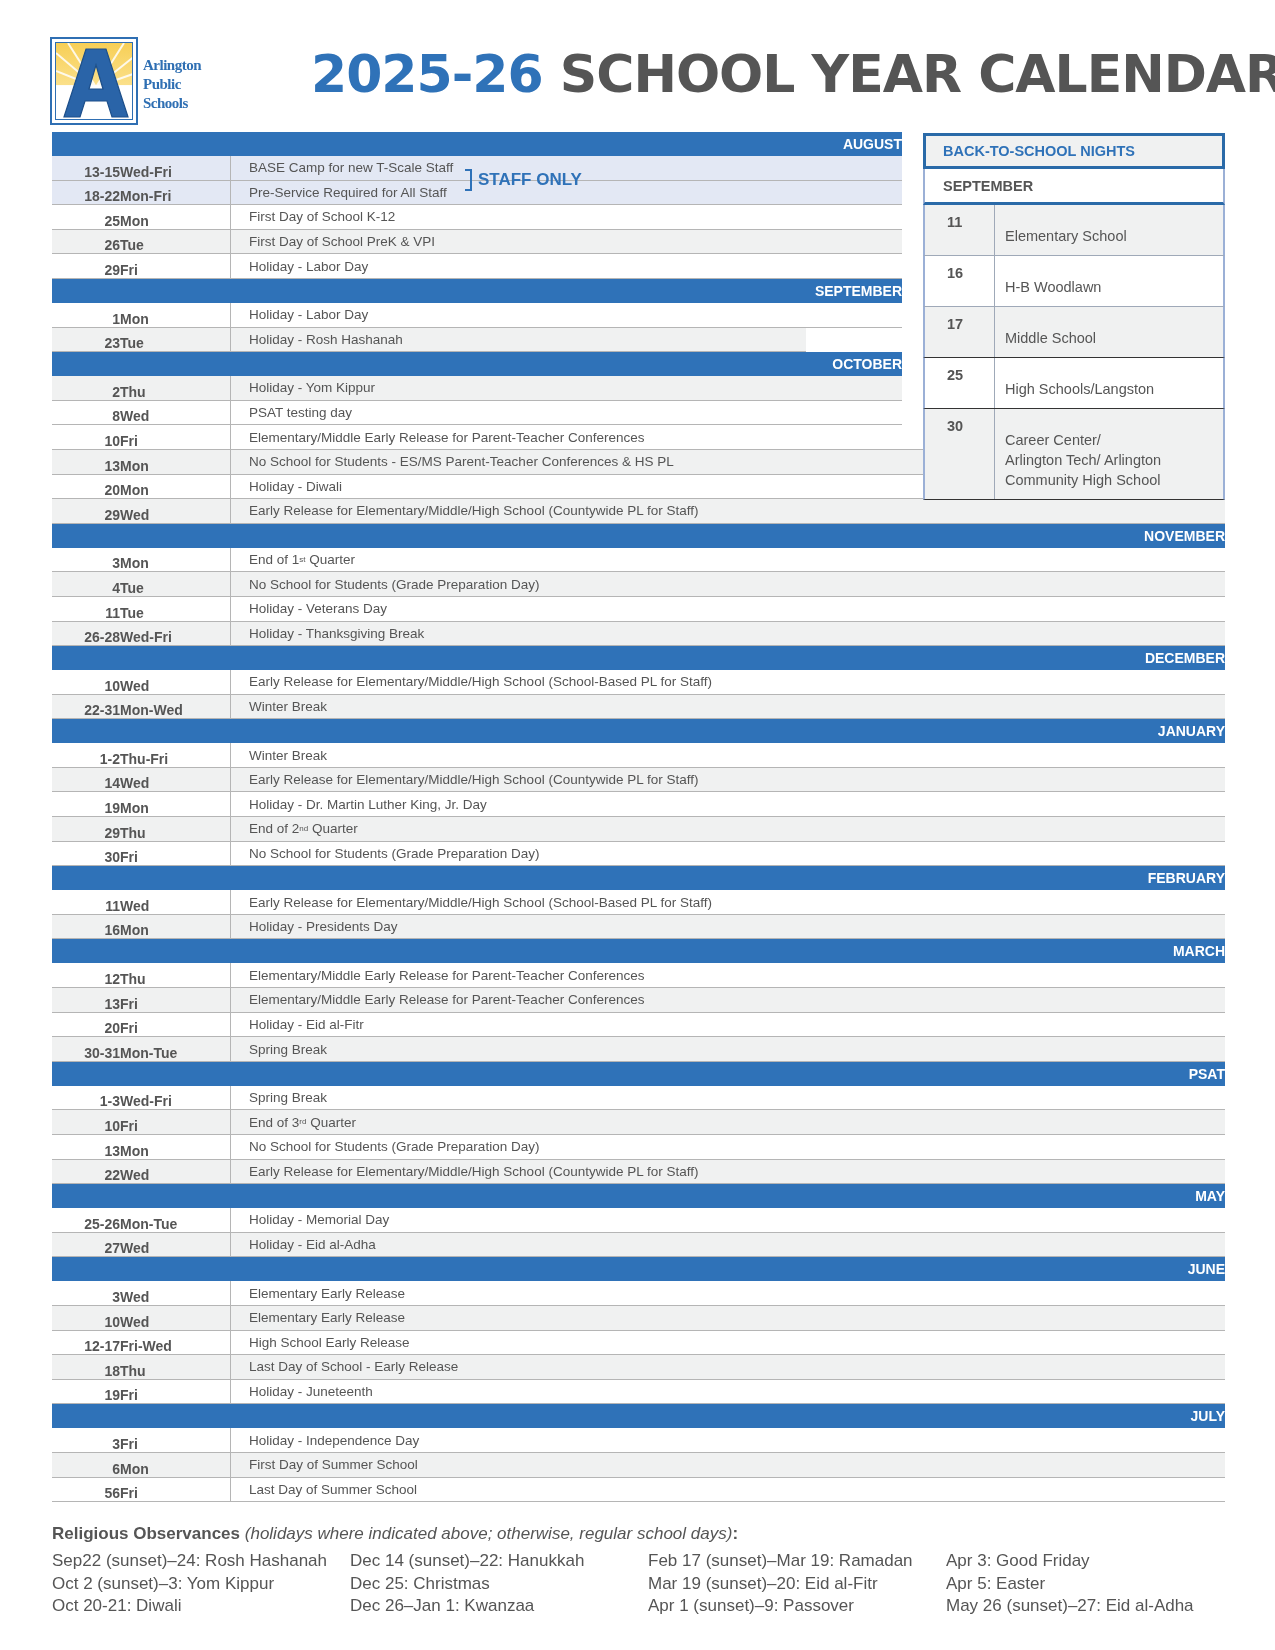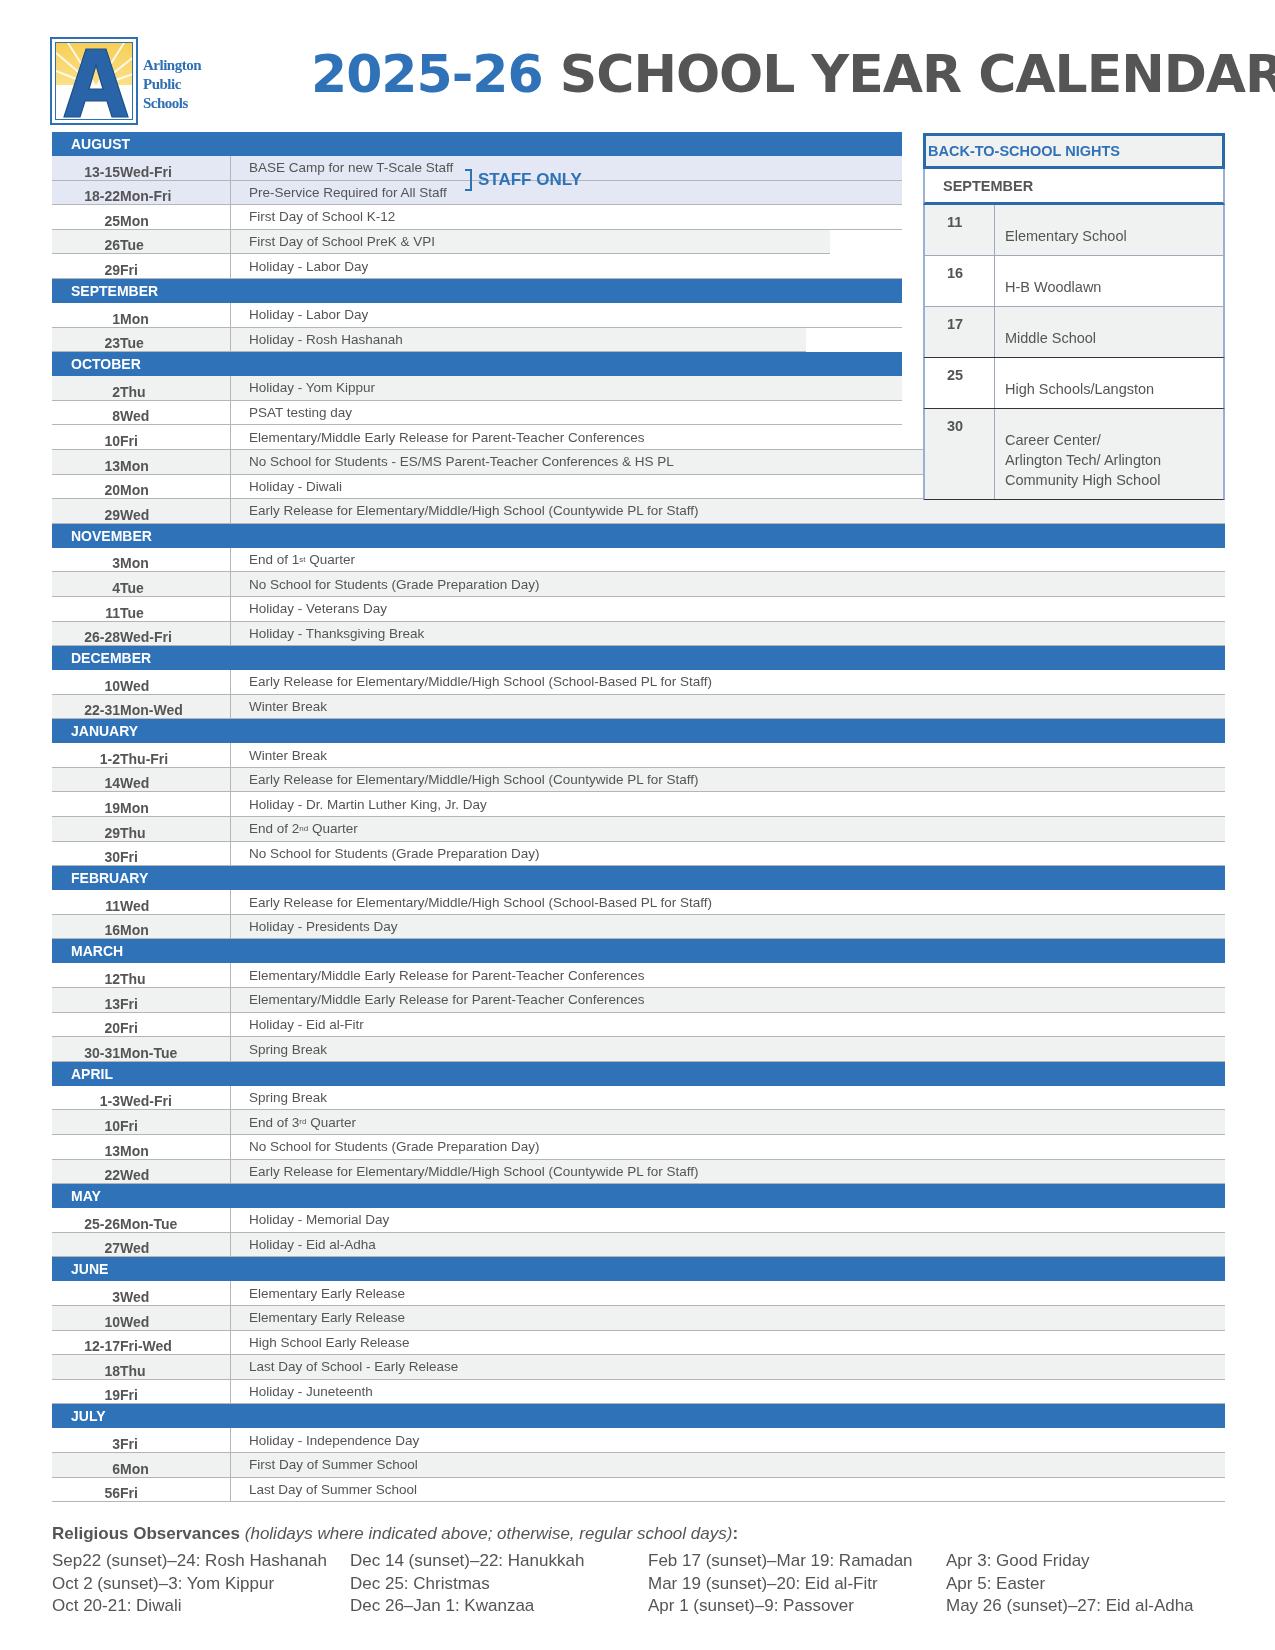--- a/index.html
+++ b/index.html
@@ -6,33 +6,33 @@
   body { width: 1275px; height: 1650px; background: #ffffff; font-family: "Liberation Sans", "DejaVu Sans", sans-serif; color: #555; position: relative; overflow: hidden; }
   .logo { position: absolute; left: 50px; top: 37px; width: 88px; height: 88px; border: 2px solid #2f6fb3; padding: 3px; background: #fff; }
   .logo-inner { width: 100%; height: 100%; border: 1px solid #2f6fb3; position: relative; overflow: hidden; background: linear-gradient(180deg, #f7cf56 0%, #fbe08a 55%, #ffffff 56%, #ffffff 100%); }
   .logo-inner svg { position: absolute; left: 0; top: 0; }
   .logo-text { position: absolute; left: 143px; top: 56px; font-family: "Liberation Serif", "DejaVu Serif", serif; font-weight: bold; color: #2f6fb3; font-size: 15px; line-height: 19px; letter-spacing: -0.5px; }
   .title { position: absolute; left: 311px; top: 44px; font-family: "DejaVu Sans", sans-serif; font-weight: bold; font-size: 52px; letter-spacing: -1px; white-space: nowrap; }
   .title .year { color: #2f72b8; }
   .title .rest { color: #555555; }
 
   .cal { position: absolute; left: 52px; top: 132px; width: 1173px; }
-  .month-hdr { height: 24px; background: #2f72b8; color: #fff; font-weight: bold; font-size: 14px; line-height: 24px; padding-left: 19px; }
+  .month-hdr { height: 24px; background: #2f72b8; color: #fff; font-weight: bold; font-size: 14px; line-height: 24px; padding-left: 19px; text-align: right; }
   .row { height: 24.6px; display: flex; align-items: flex-end; font-size: 14px; border-bottom: 1px solid #b5b5b5; }
   .row.alt { background: #f0f1f1; }
   .row.staff { background: #e3e8f4; }
   .row .date { width: 68px; text-align: right; font-weight: bold; color: #555; }
   .row .day { width: 110px; font-weight: bold; color: #555; }
   .row .ev { flex: 1; height: 100%; display: flex; align-items: center; border-left: 1px solid #b5b5b5; padding-left: 18px; color: #555; font-size: 13.5px; }
   sup { font-size: 8px; vertical-align: super; line-height: 0; }
   .staff-only { position: absolute; left: 413px; top: 37px; color: #2f72b8; font-weight: bold; font-size: 17px; display: flex; align-items: center; }
   .staff-only .bracket { width: 7px; height: 22px; border: 2px solid #2f72b8; border-left: none; margin-right: 6px; }
 
   .bts { position: absolute; left: 923px; top: 133px; width: 302px; background: #fff; }
-  .bts-hdr { height: 36px; border: 3px solid #2a6aa8; background: #f0f1f1; color: #2f72b8; font-weight: bold; font-size: 14.5px; line-height: 30px; padding-left: 2px; }
+  .bts-hdr { height: 36px; border: 3px solid #2a6aa8; background: #f0f1f1; color: #2f72b8; font-weight: bold; font-size: 14.5px; line-height: 30px; padding-left: 17px; }
   .bts-sub { height: 36px; border-left: 2px solid #9bb0d6; border-right: 2px solid #9bb0d6; border-bottom: 3px solid #2a6aa8; font-weight: bold; font-size: 14.5px; line-height: 34px; padding-left: 18px; color: #555; background: #fff; }
   .bts-row { display: flex; border-left: 2px solid #9bb0d6; border-right: 2px solid #9bb0d6; border-bottom: 1px solid #9fa9b8; font-size: 14.5px; color: #555; }
   .bts-row.dark { border-bottom: 1px solid #333; }
   .bts-row.alt { background: #f0f1f1; }
   .bts-row .d { width: 70px; padding-left: 22px; font-weight: bold; padding-top: 9px; padding-bottom: 9px; border-right: 1px solid #9fa9b8; }
   .bts-row .n { flex: 1; padding-left: 10px; padding-top: 21px; padding-bottom: 9px; line-height: 20px; }
 
   .rel { position: absolute; left: 52px; top: 1524px; width: 1180px; }
   .rel-title { font-size: 17px; color: #555; }
   .rel-title b { font-weight: bold; }
@@ -81,21 +81,21 @@
     <div class="row staff" style="width: 850px;">
       <span class="date">18-22</span>
       <span class="day">Mon-Fri</span>
       <span class="ev">Pre-Service Required for All Staff</span>
     </div>
     <div class="row" style="width: 850px;">
       <span class="date">25</span>
       <span class="day">Mon</span>
       <span class="ev">First Day of School K-12</span>
     </div>
-    <div class="row alt" style="width: 778px;">
+    <div class="row alt" style="width: 850px;">
       <span class="date">26</span>
       <span class="day">Tue</span>
       <span class="ev">First Day of School PreK &amp; VPI</span>
     </div>
     <div class="row" style="width: 850px;">
       <span class="date">29</span>
       <span class="day">Fri</span>
       <span class="ev">Holiday - Labor Day</span>
     </div>
     <div class="month-hdr" style="width: 850px;">SEPTEMBER</div>
@@ -231,21 +231,21 @@
     <div class="row">
       <span class="date">20</span>
       <span class="day">Fri</span>
       <span class="ev">Holiday - Eid al-Fitr</span>
     </div>
     <div class="row alt">
       <span class="date">30-31</span>
       <span class="day">Mon-Tue</span>
       <span class="ev">Spring Break</span>
     </div>
-    <div class="month-hdr">APRIL</div>
+    <div class="month-hdr">PSAT</div>
     <div class="row">
       <span class="date">1-3</span>
       <span class="day">Wed-Fri</span>
       <span class="ev">Spring Break</span>
     </div>
     <div class="row alt">
       <span class="date">10</span>
       <span class="day">Fri</span>
       <span class="ev">
         <span>End of 3</span>

